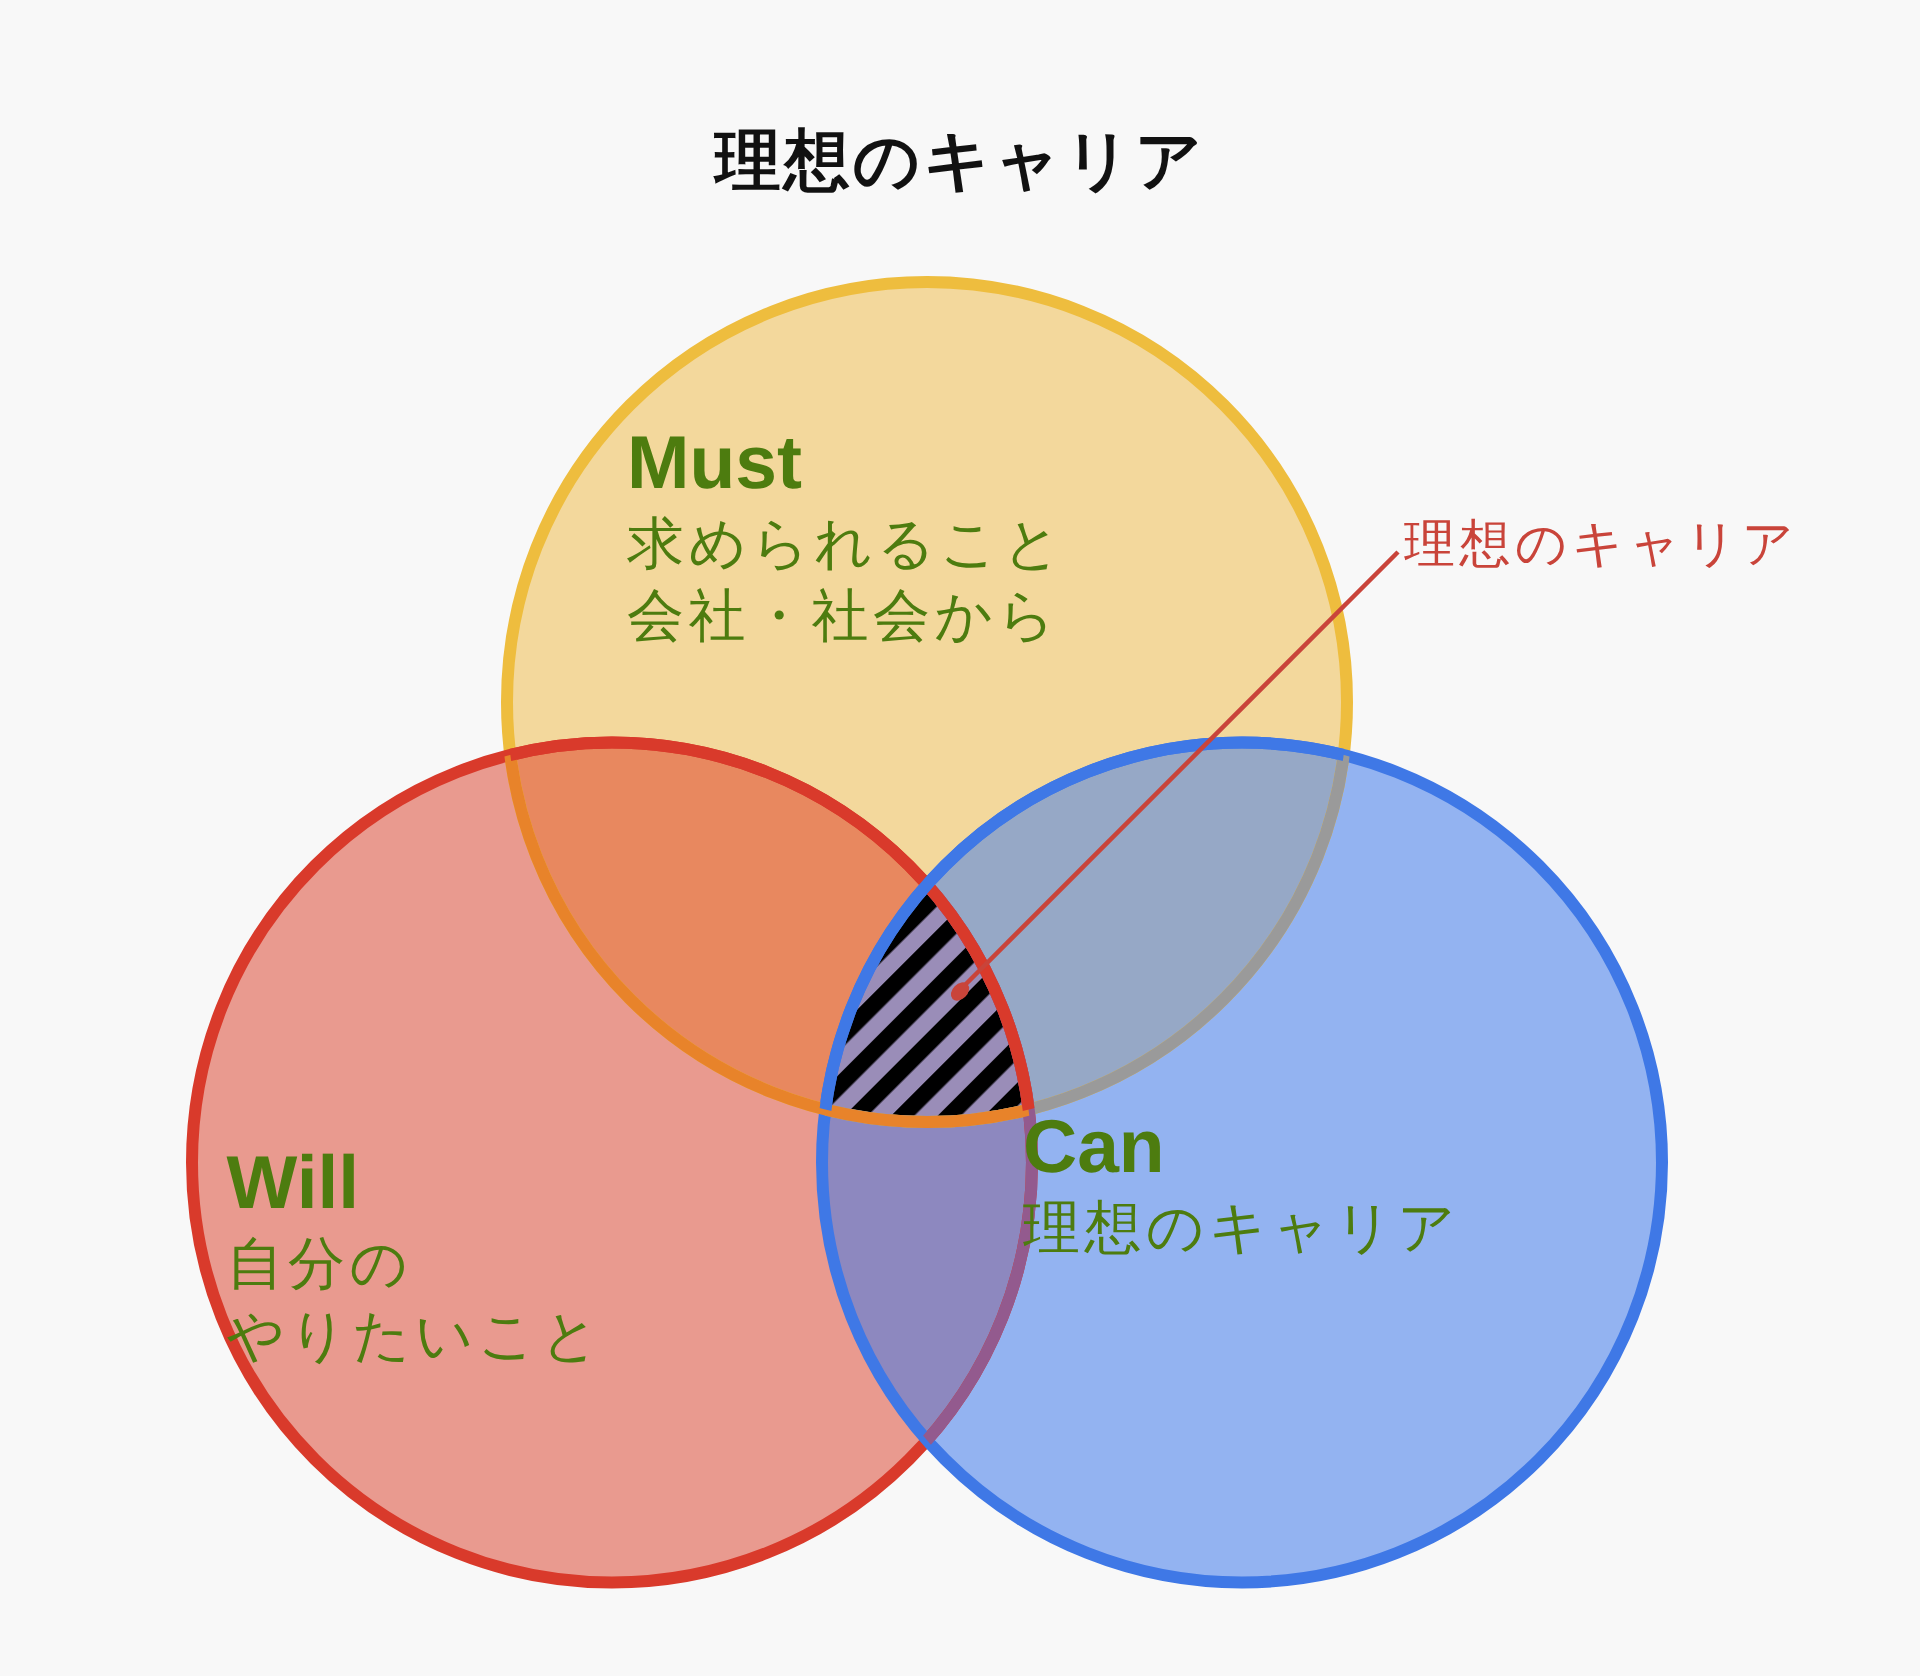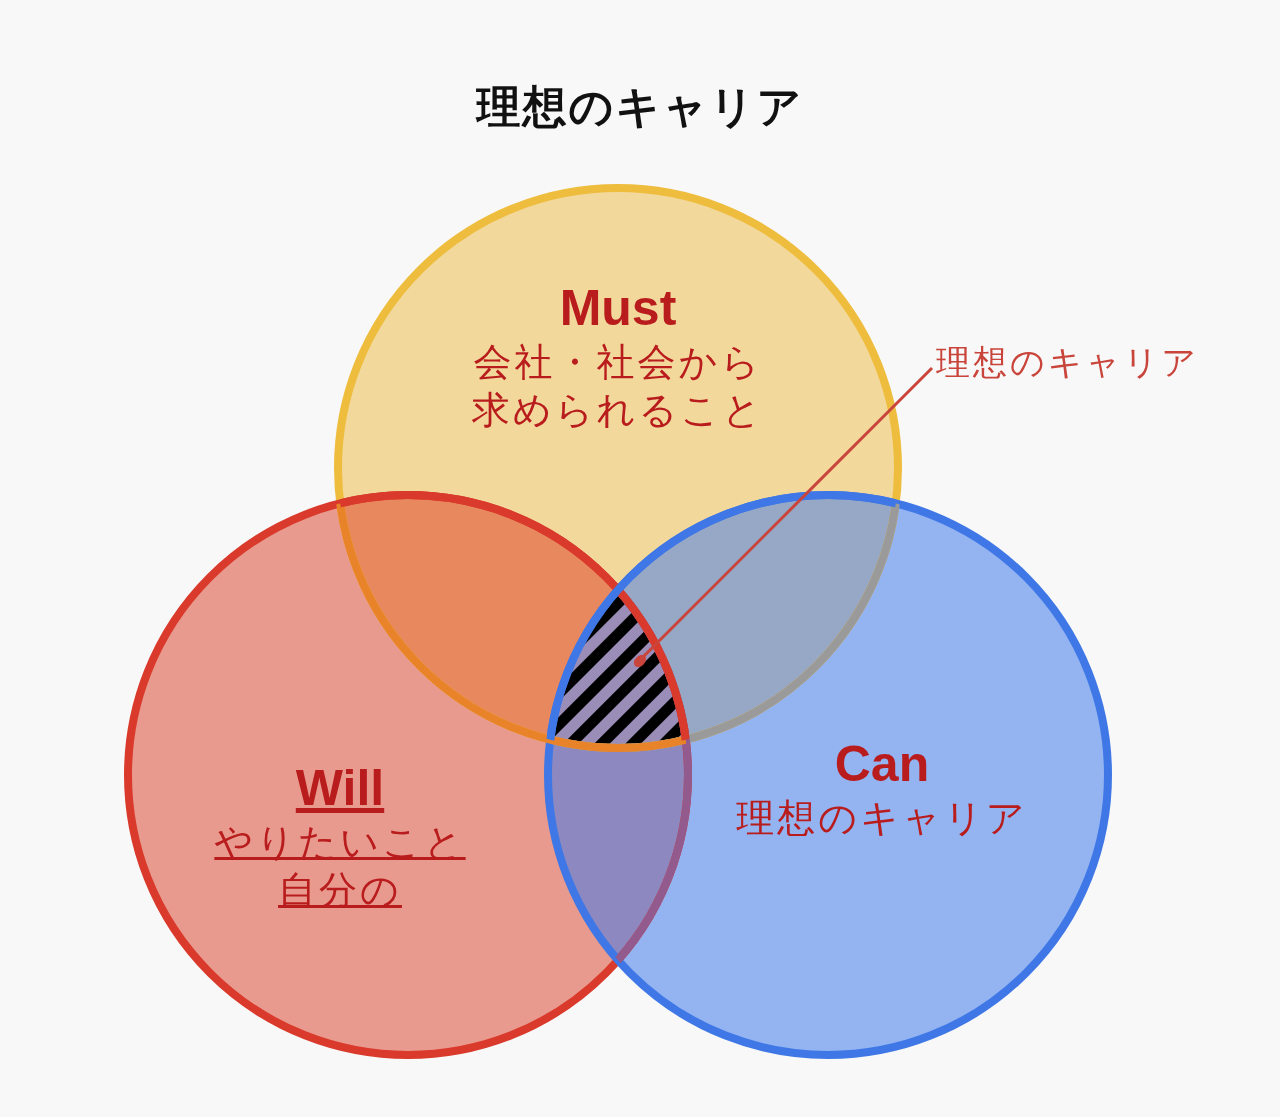--- a/index.html
+++ b/index.html
@@ -25,22 +25,21 @@
       color: #111111;
       letter-spacing: 2px;
     }
     svg.diagram {
       position: absolute;
       left: 0;
       top: 0;
     }
     .label {
       position: absolute;
-      text-align: center;
-      color: #b91c1c;
+      color: #4d7c0f;
     }
     .label .en {
       display: block;
       font-family: "Liberation Sans", "DejaVu Sans", sans-serif;
       font-weight: bold;
       font-size: 50px;
       line-height: 60px;
     }
     .label .jp {
       display: block;
@@ -125,28 +124,28 @@
   </g>
 
   <g>
     <line x1="932" y1="368" x2="642" y2="658" stroke="#c9443a" stroke-width="3"></line>
     <ellipse cx="640" cy="661" rx="7" ry="5" fill="#c9443a" transform="rotate(-45 640 661)"></ellipse>
   </g>
 </svg>
 
 <div class="label" style="left: 418px; top: 278px; width: 400px;">
   <span class="en">Must</span>
+  <span class="jp">求められること</span>
   <span class="jp">会社・社会から</span>
-  <span class="jp">求められること</span>
 </div>
 
-<div class="label" style="left: 140px; top: 758px; width: 400px; text-decoration: underline;">
+<div class="label" style="left: 151px; top: 758px; width: 400px;">
   <span class="en">Will</span>
+  <span class="jp">自分の</span>
   <span class="jp">やりたいこと</span>
-  <span class="jp">自分の</span>
 </div>
 
 <div class="label" style="left: 682px; top: 734px; width: 400px;">
   <span class="en">Can</span>
   <span class="jp">理想のキャリア</span>
 </div>
 
 <div class="callout-label">理想のキャリア</div>
 
 </body></html>

